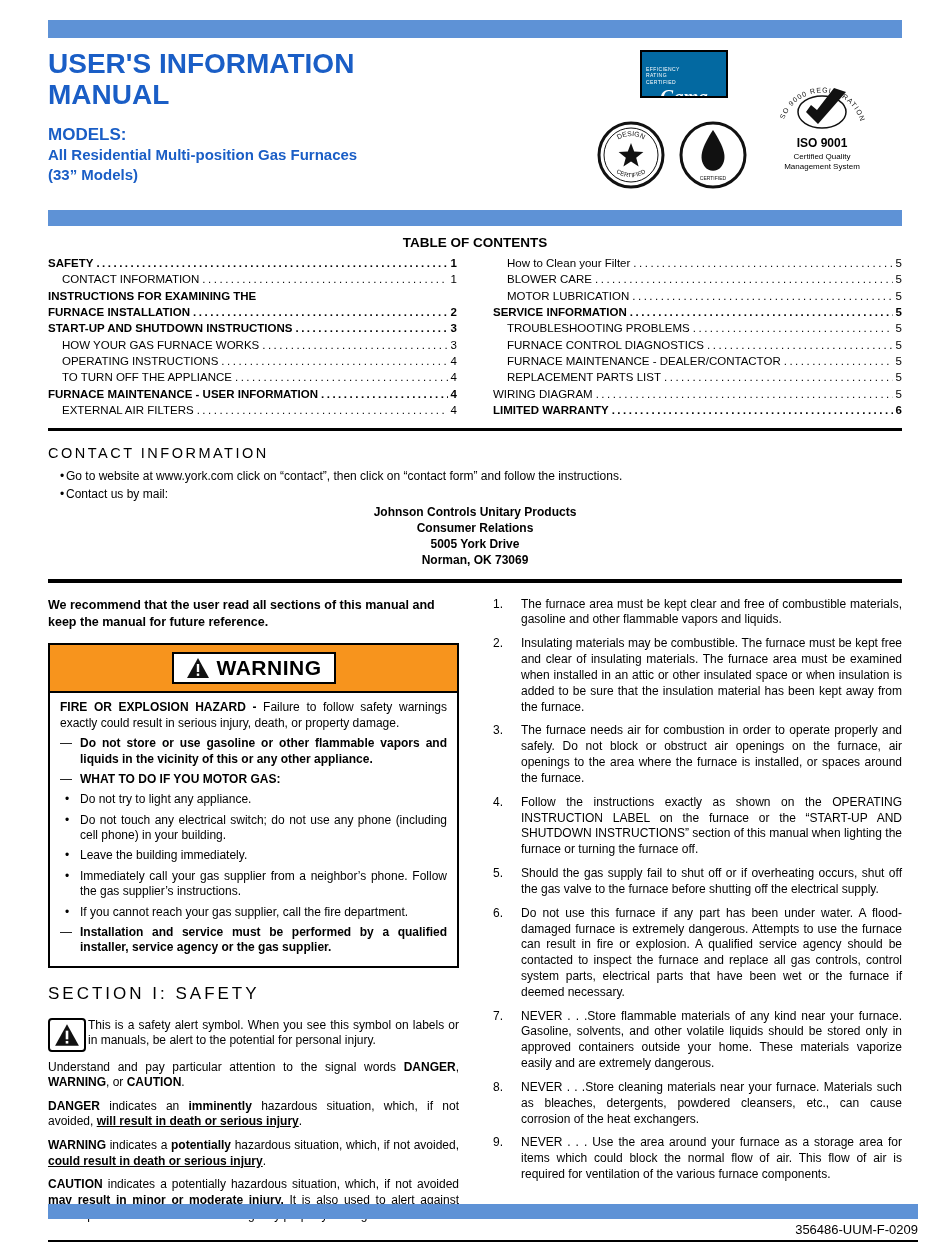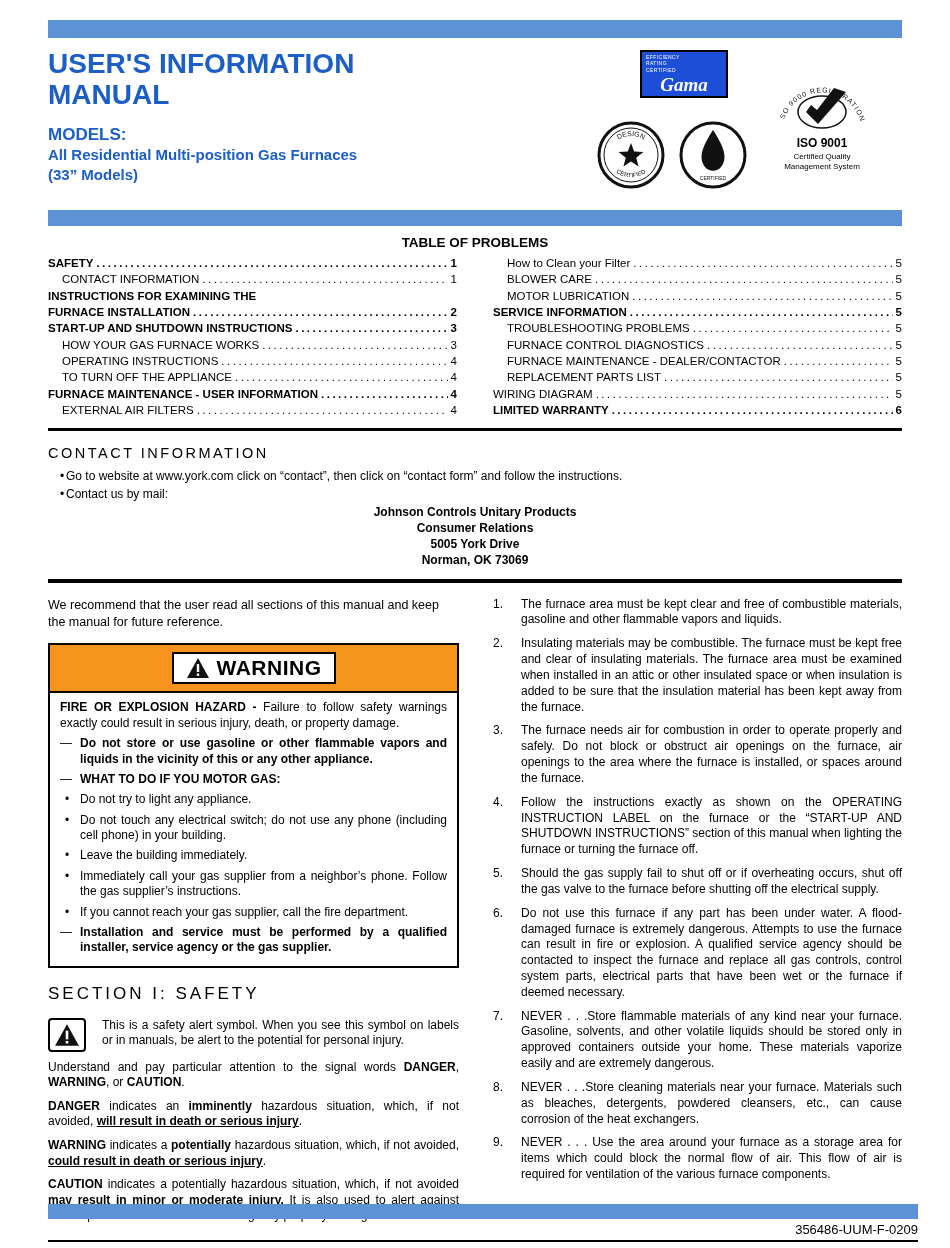--- a/index.html
+++ b/index.html
@@ -12,21 +12,21 @@
   .bar.second{height:16px;margin-top:12px}
 
   .header{display:flex;justify-content:space-between;margin-top:10px}
   .header-left{width:560px}
   .title{font-size:28px;font-weight:bold;color:var(--accent-blue,#1a5ec6);line-height:1.12}
   .models-label{font-size:17px;font-weight:bold;color:var(--accent-blue,#1a5ec6);margin-top:14px}
   .models-line{font-size:15px;font-weight:bold;color:var(--accent-blue,#1a5ec6);line-height:1.35}
 
   .logos{position:relative;width:312px;height:150px;flex:none}
   .gama{position:absolute;left:50px;top:2px;width:88px;height:48px;border:2px solid #000;
-        background:#1d4ed8;color:#fff;padding:2px 4px;overflow:hidden}
+        background:#0369a1;color:#fff;padding:14px 4px;overflow:hidden}
   .gama-small{font-size:5px;line-height:1.25;letter-spacing:.4px}
   .gama-name{font-family:"Liberation Serif",serif;font-style:italic;font-weight:bold;
              font-size:19px;text-align:center;margin-top:1px}
   .iso{position:absolute;left:182px;top:22px;width:100px;text-align:center}
   .iso-lines{font-size:8px;line-height:1.3;margin-top:-2px}
   .iso-lines .l1{font-weight:bold;font-size:12px}
   .seal{position:absolute;top:72px}
   .seal.design{left:6px}
   .seal.csa{left:88px}
 
@@ -42,41 +42,41 @@
 
   .contact-heading{font-size:14.5px;letter-spacing:2.5px;margin-top:14px}
   .contact-bullets{margin-top:6px;font-size:12px}
   .c-row{display:flex;line-height:1.5}
   .c-row .mk{width:18px;padding-left:12px;flex:none}
   .address{text-align:center;font-weight:bold;font-size:12px;line-height:1.32;margin-top:2px}
   .rule-thick{border-bottom:4px solid #000;margin-top:10px}
 
   .main{display:flex;gap:32px;margin-top:14px}
   .col{flex:1 1 0;min-width:0}
-  .intro{font-size:12.5px;font-weight:normal;line-height:1.38}
+  .intro{font-size:12.5px;font-weight:bold;line-height:1.38}
   .para{font-size:12px;line-height:1.3;text-align:justify;margin-top:8px}
   .b{font-weight:bold}
   .u{text-decoration:underline}
 
   .warn{border:2px solid #000;margin-top:12px}
   .warn-head{background:var(--warning-orange,#f7941d);padding:7px 0;display:flex;justify-content:center;
              border-bottom:2px solid #000}
   .warn-badge{background:#fff;border:2px solid #000;display:flex;align-items:center;gap:7px;padding:2px 12px}
   .warn-badge-text{font-size:21px;font-weight:bold;letter-spacing:.5px}
   .warn-body{padding:7px 10px 10px;font-size:12px}
   .w-intro{text-align:justify;line-height:1.3}
   .w-row{display:flex;margin-top:5px;line-height:1.28}
   .w-row .mk{flex:none}
   .w-row.dash .mk{width:20px}
   .w-row.dash .tx{font-weight:bold}
   .w-row.bullet .mk{width:20px;padding-left:5px}
   .w-row .tx{flex:1;text-align:justify}
 
   .sec-heading{font-size:17px;letter-spacing:3px;margin:16px 0 8px;font-weight:normal}
-  .alert-row{display:flex;gap:16px;margin-top:14px}
+  .alert-row{display:flex;gap:2px;margin-top:14px}
   .alert-icon{flex:none;width:38px;height:34px;border:2px solid #000;border-radius:4px;
               display:flex;align-items:center;justify-content:center;background:#fff}
   .alert-text{flex:1;font-size:12px;text-align:justify;line-height:1.3}
 
   .num-row{display:flex;margin-bottom:8px;font-size:12px;line-height:1.32}
   .num-row .num{width:30px;flex:none;padding-left:2px}
   .num-row .ntext{flex:1;text-align:justify}
 
   .footer{position:absolute;left:48px;right:32px;bottom:6px}
   .footer .bar{height:15px}
@@ -153,21 +153,21 @@
             <circle cx="35" cy="35" r="32" fill="none" stroke="#111" stroke-width="3"></circle>
             <path d="M35 10 C 24 27 20 38 27 47 C 31 52 39 52 43 47 C 50 38 46 27 35 10 Z" fill="#111"></path>
             <text x="35" y="60" font-size="5" text-anchor="middle" fill="#111">CERTIFIED</text>
           </svg>
         </div>
       </div>
     </div>
 
     <div class="bar second"></div>
 
-    <div class="toc-title">TABLE OF PROBLEMS</div>
+    <div class="toc-title">TABLE OF CONTENTS</div>
     <div class="toc-cols">
       <div class="toc-col">
           <div class="toc-row b">
             <span class="toc-label">SAFETY</span>
             <span class="toc-dots">........................................................................................................................</span>
             <span class="toc-page">1</span>
           </div>
           <div class="toc-row ind">
             <span class="toc-label">CONTACT INFORMATION</span>
             <span class="toc-dots">........................................................................................................................</span>

